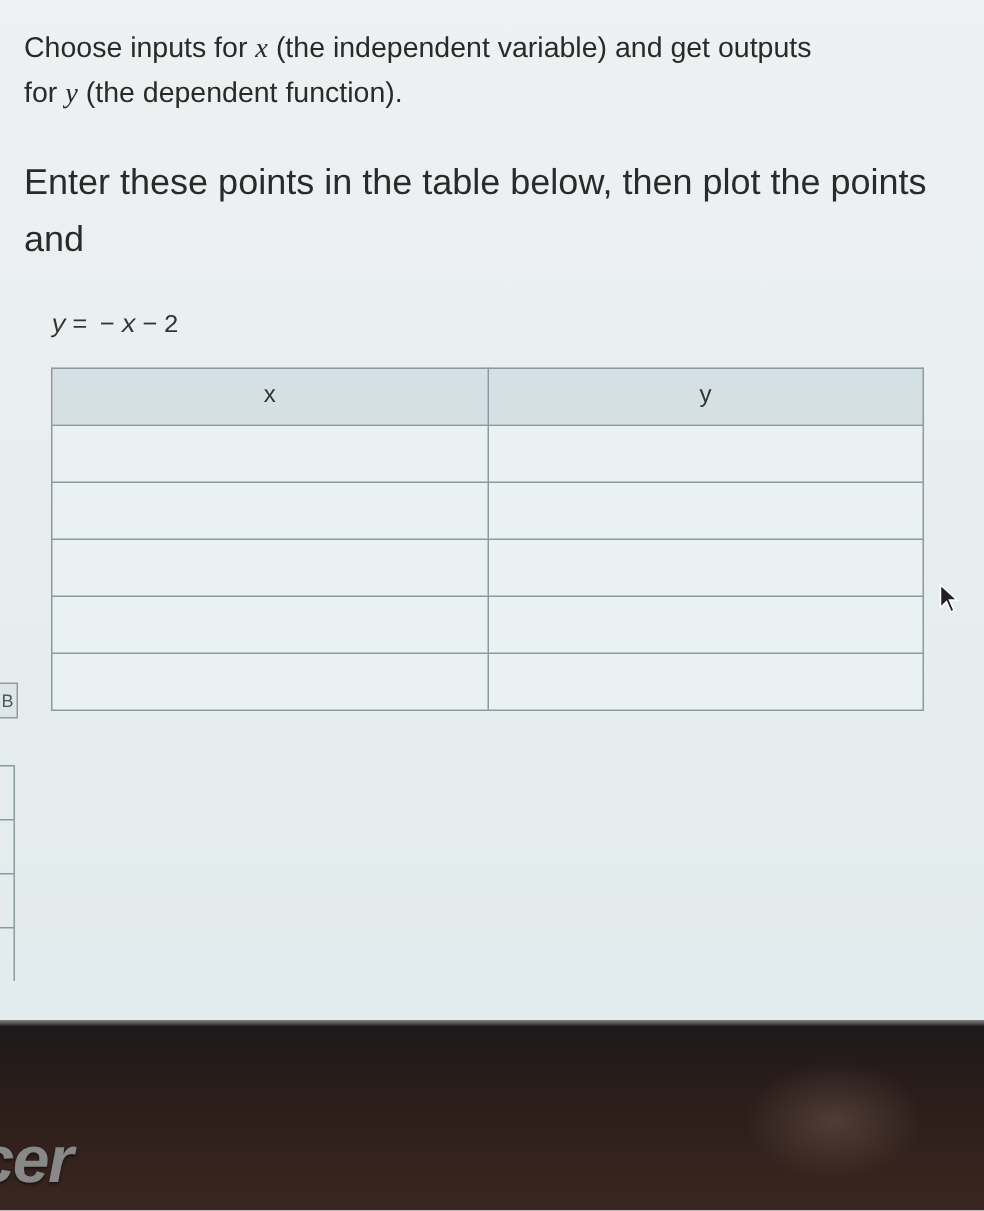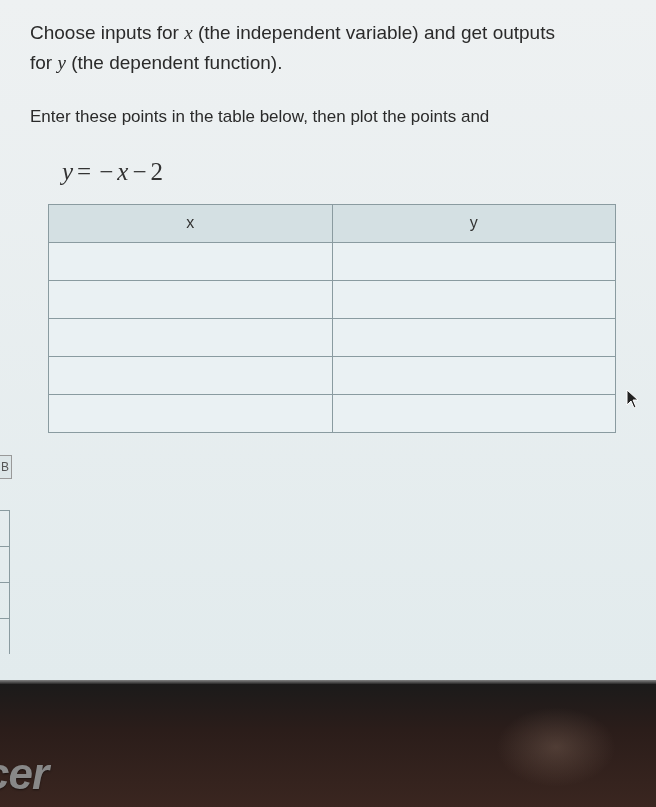--- a/index.html
+++ b/index.html
@@ -9,47 +9,47 @@
     }
     body {
       width: 656px;
       height: 807px;
       font-family: Arial, Helvetica, sans-serif;
       background: linear-gradient(180deg, #e8ecee 0%, #dce5e8 50%, #c5d4d8 70%);
       position: relative;
       overflow: hidden;
     }
     .content-area {
-      padding: 18px 30px 20px 30px;
+      padding: 18px 30px 20px 16px;
       background: linear-gradient(180deg, #eef1f2 0%, #e2ebed 100%);
       min-height: 680px;
       position: relative;
     }
     .instruction-text {
       font-size: 19px;
       color: #2a2a2a;
       line-height: 1.6;
       margin-bottom: 24px;
     }
     .instruction-text .var {
       font-style: italic;
       font-family: 'Times New Roman', serif;
     }
     .second-instruction {
-      font-size: 17px;
+      font-size: 24px;
       color: #2a2a2a;
       line-height: 1.6;
       margin-bottom: 28px;
     }
     .equation {
-      font-family: Liberation Serif, serif;
-      font-size: 25px;
+      font-family: Liberation Mono, monospace;
+      font-size: 17px;
       font-style: italic;
       color: #333;
-      margin-left: 32px;
+      margin-left: 18px;
       margin-bottom: 18px;
     }
     .equation .eq-sign {
       font-style: normal;
       margin: 0 4px;
     }
     .equation .minus {
       font-style: normal;
       margin: 0 4px;
     }

